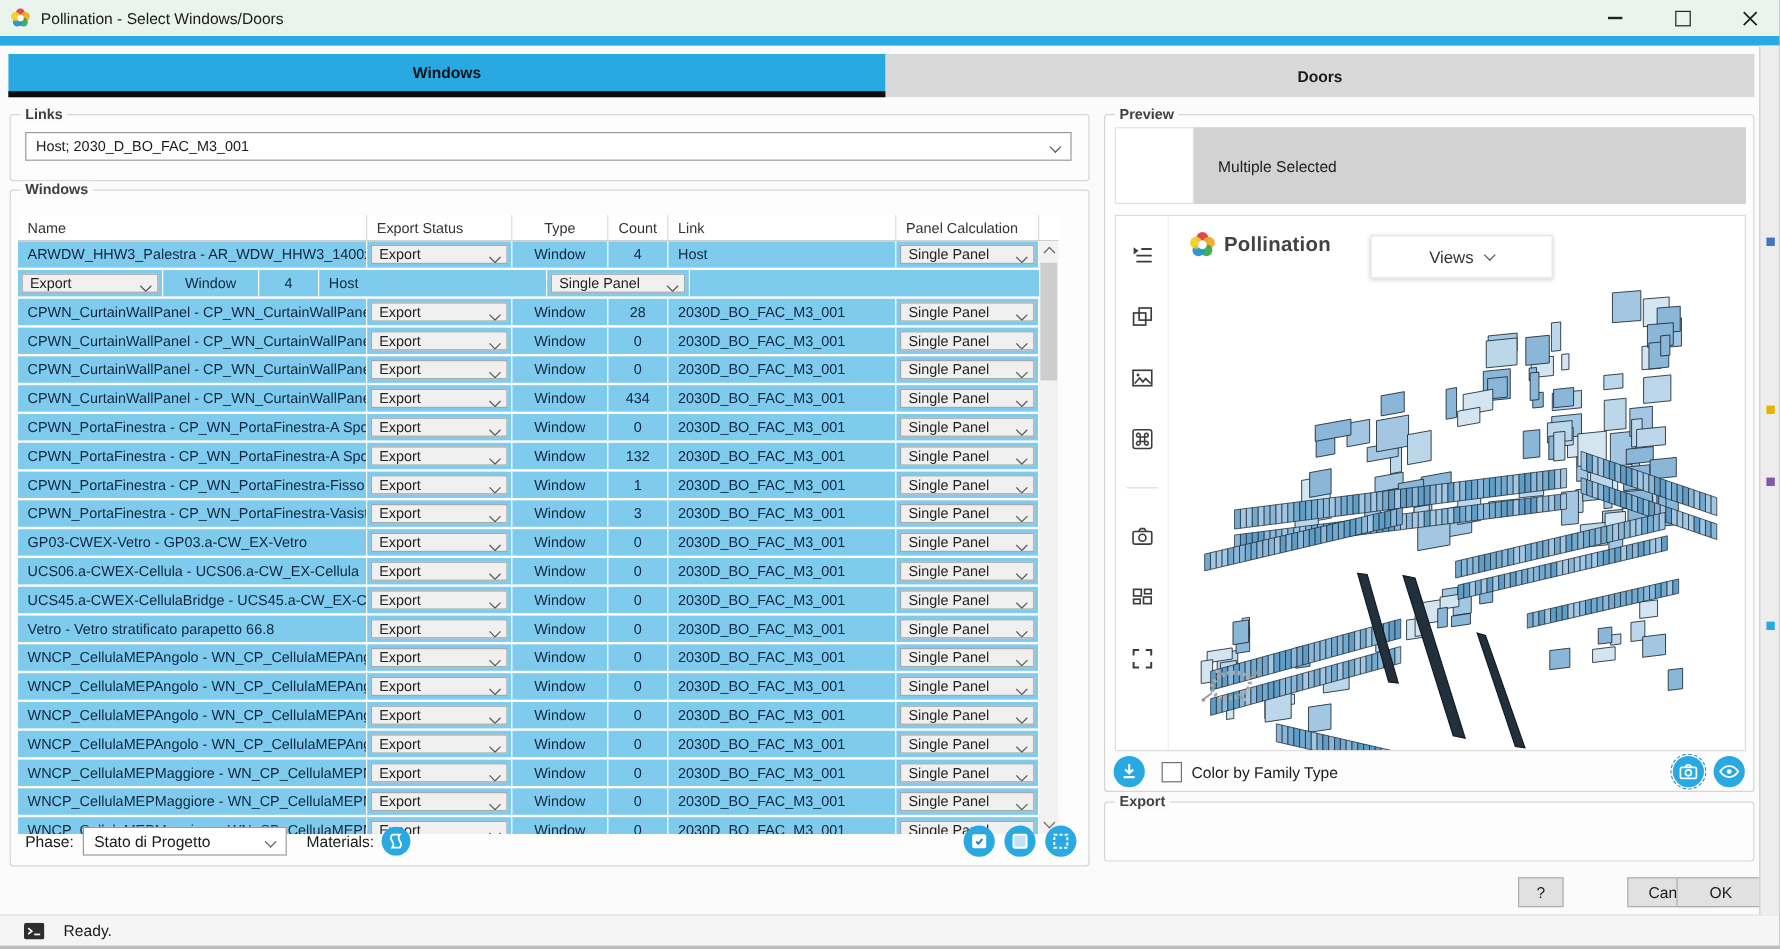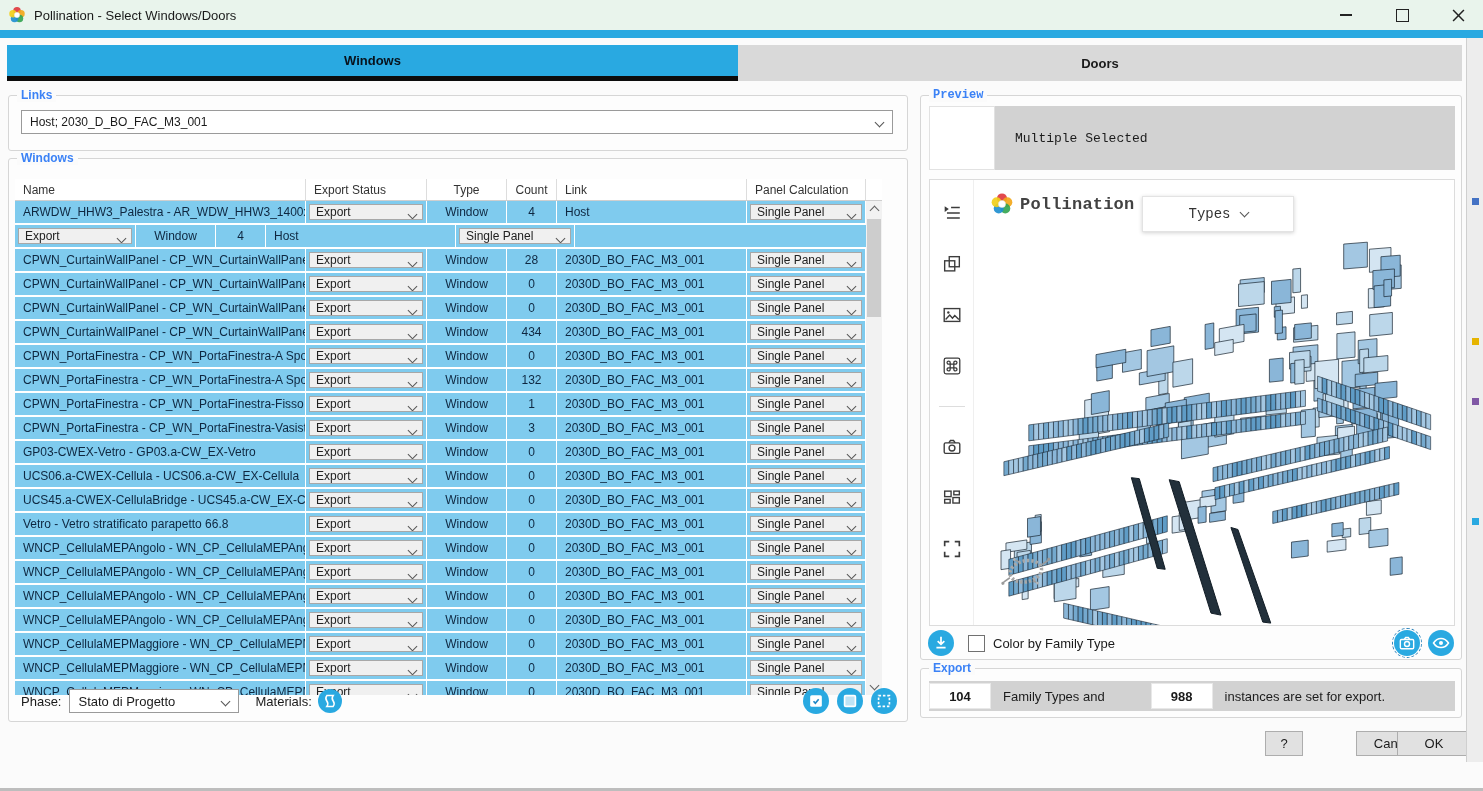--- a/index.html
+++ b/index.html
@@ -17,21 +17,21 @@
   .accent-strip{position:absolute;left:0;top:30px;width:100%;height:8px;background:#29a9e1;}
 
   
   .tab{position:absolute;top:45px;height:36px;display:flex;align-items:center;justify-content:center;
        font-size:13px;font-weight:bold;box-sizing:border-box;}
   .tab-windows{left:7px;width:731px;background:#29a9e1;border-bottom:5px solid #0c0c0c;color:#08131c;}
   .tab-doors{left:738px;width:724px;background:#d9d9d9;color:#1a1a1a;}
 
   
   .groupbox{position:absolute;border:1px solid #d6d6d6;border-radius:3px;background:#fdfdfd;box-sizing:border-box;}
-  .group-label{position:absolute;top:-8px;left:8px;background:#fbfbfb;padding:0 4px;font-size:12px;font-weight:bold;color:#3b82f6;}
+  .group-label{position:absolute;top:-8px;left:8px;background:#fbfbfb;padding:0 4px;font-size:12px;font-weight:bold;color:#404040;}
 
   .g-links{left:8px;top:95px;width:900px;height:56px;}
   .links-combo{position:absolute;left:12px;top:14px;right:14px;height:24px;background:#fff;border:1px solid #9a9a9a;
                display:flex;align-items:center;font-size:12px;padding:0 8px;box-sizing:border-box;}
   .chev{width:6px;height:6px;border-right:1.5px solid #555;border-bottom:1.5px solid #555;transform:rotate(45deg);display:inline-block;}
   .chev-abs{position:absolute;right:9px;top:8px;}
 
   .g-windows{left:8px;top:158px;width:900px;height:564px;}
 
   
@@ -60,21 +60,21 @@
   .phase-row{position:absolute;left:12px;right:10px;bottom:7px;height:26px;display:flex;align-items:center;font-size:13px;}
   .phase-combo{width:170px;height:24px;margin-left:8px;background:#fff;border:1px solid #9a9a9a;display:flex;align-items:center;
                padding:0 8px;position:relative;box-sizing:border-box;}
   .materials-label{margin-left:16px;text-align:right;}
   .circle-btn{width:26px;height:26px;border-radius:50%;background:#29a9e1;display:flex;align-items:center;justify-content:center;flex:none;}
   .circle-btn svg{width:20px;height:20px;}
   .mat-icon{margin-left:6px;width:24px;height:24px;}
   .list-actions{margin-left:auto;display:flex;gap:8px;}
 
   
-  .g-preview{left:920px;top:95px;width:542px;height:565px;font-family:Liberation Mono, monospace;}
+  .g-preview{left:920px;top:95px;width:542px;height:565px;}
   .sel-card{position:absolute;left:8px;top:10px;width:526px;height:64px;display:flex;}
   .sel-thumb{width:66px;height:100%;background:#fff;border:1px solid #e2e2e2;box-sizing:border-box;}
   .sel-info{flex:1;background:#d2d2d2;display:flex;align-items:center;padding-left:20px;font-size:13px;color:#1c1c1c;}
 
   .viewer{position:absolute;left:8px;top:83px;width:526px;height:447px;border:1px solid #dcdcdc;background:#fff;box-sizing:border-box;}
   .vtoolbar{position:absolute;left:0;top:0;width:44px;height:100%;border-right:1px solid #efefef;display:flex;flex-direction:column;
             align-items:center;padding-top:22px;gap:29px;box-sizing:border-box;}
   .vt-icon{width:22px;height:22px;}
   .vt-icon svg{width:22px;height:22px;}
   .vt-div{width:26px;border-top:1px solid #ddd;height:0;}
@@ -643,21 +643,21 @@
                 <circle cx="12" cy="6.4" r="5" fill="#e0393e" fill-opacity=".92"></circle>
                 <circle cx="17.32591649125286" cy="10.269504831500294" r="5" fill="#f2a71b" fill-opacity=".92"></circle>
                 <circle cx="15.291597412837849" cy="16.530495168499705" r="5" fill="#35a553" fill-opacity=".92"></circle>
                 <circle cx="8.708402587162151" cy="16.530495168499705" r="5" fill="#1f8fd0" fill-opacity=".92"></circle>
                 <circle cx="6.674083508747141" cy="10.269504831500292" r="5" fill="#f2cf1b" fill-opacity=".92"></circle>
                 <circle cx="12" cy="12" r="3.6" fill="#fff" stroke="#e0e0e0" stroke-width=".5"></circle>
               </svg></span>
           <span class="brand-name">Pollination</span>
         </div>
         <div class="views-btn">
-          <span>Types</span>
+          <span>Views</span>
           <span class="chev" style="margin-top:-3px"></span>
         </div>
         <svg class="scene" id="sceneSvg" viewBox="0 0 482 445">
             <polygon points="371.22899908106774,63.40770416660234 394.99807540886104,61.50617806037888 394.99807540886104,86.49646511750296 371.22899908106774,88.39799122372642" fill="#a3c7e2" stroke="#17242f" stroke-width="0.7"></polygon>
             <polygon points="412.5797772454098,85.64279478858225 428.97902910457924,84.3308546398487 428.97902910457924,107.86411067933776 412.5797772454098,109.17605082807131" fill="#a3c7e2" stroke="#17242f" stroke-width="0.7"></polygon>
             <polygon points="397.0706339075696,68.5771600168664 418.7115327732172,66.8458881076146 418.7115327732172,90.02991356474348 397.0706339075696,91.76118547399528" fill="#d4e5f2" stroke="#17242f" stroke-width="0.7"></polygon>
             <polygon points="408.6356523085851,76.12860358553007 427.9830475638155,74.58081196511165 427.9830475638155,95.54411444749684 408.6356523085851,97.09190606791526" fill="#8ab6d8" stroke="#17242f" stroke-width="0.7"></polygon>
             <polygon points="395.9910273971036,108.27787775546312 411.8989444905892,107.00524438798428 411.8989444905892,126.44181824868545 395.9910273971036,127.7144516161643" fill="#d4e5f2" stroke="#17242f" stroke-width="0.7"></polygon>
             <polygon points="400.54987737559713,90.13457873603329 422.16861432627775,88.40507977997885 422.16861432627775,107.15026068111882 400.54987737559713,108.87975963717327" fill="#8ab6d8" stroke="#17242f" stroke-width="0.7"></polygon>
             <polygon points="341.36227341601625,193.78434593323618 360.96409157058224,191.8241641177796 360.96409157058224,219.21197878578678 341.36227341601625,221.17216060124338" fill="#a3c7e2" stroke="#17242f" stroke-width="0.7"></polygon>
@@ -1240,33 +1240,36 @@
     <span class="eye-wrap circle-btn" id="eyeIcon">
         <svg viewBox="0 0 24 24" fill="none" stroke="#fff" stroke-width="1.8">
           <path d="M3 12s3.5-5.5 9-5.5S21 12 21 12s-3.5 5.5-9 5.5S3 12 3 12z"></path>
           <circle cx="12" cy="12" r="2.4" fill="#fff" stroke="none"></circle>
         </svg>
       </span>
   </div>
 
   <div class="groupbox g-export">
     <span class="group-label">Export</span>
-    <div class="export-bar">
-      <span class="count-box">104</span>
-      <span class="export-text">Family Types and</span>
-      <span class="spacer"></span>
-      <span class="count-box">988</span>
-      <span class="export-text" style="margin-right:70px">instances are set for export.</span>
-    </div>
   </div>
 
   <div class="dlg-btn btn-help">?</div>
   <div class="dlg-btn btn-cancel">Cancel</div>
   <div class="dlg-btn btn-ok">OK</div>
 
+  <div class="statusbar">
+    <span class="status-icon">
+      <svg viewBox="0 0 17 14" width="17" height="14">
+          <rect width="17" height="14" rx="2" fill="#2e2e2e"></rect>
+        <path d="M3.5 4.5l3 2.5-3 2.5" stroke="#fff" stroke-width="1.4" fill="none"></path>
+        <rect x="8.5" y="9" width="5" height="1.4" fill="#fff"></rect>
+        </svg>
+    </span>
+    <span class="status-text">Ready.</span>
+  </div>
   <div class="bottom-sliver"></div>
   <div class="right-sliver">
     <span class="sliver-dot" style="top:160px;background:#4472c4"></span>
     <span class="sliver-dot" style="top:300px;background:#e6b400"></span>
     <span class="sliver-dot" style="top:360px;background:#8058a5"></span>
     <span class="sliver-dot" style="top:480px;background:#2aa9e1"></span>
   </div>
 </div>
 
 </body></html>

